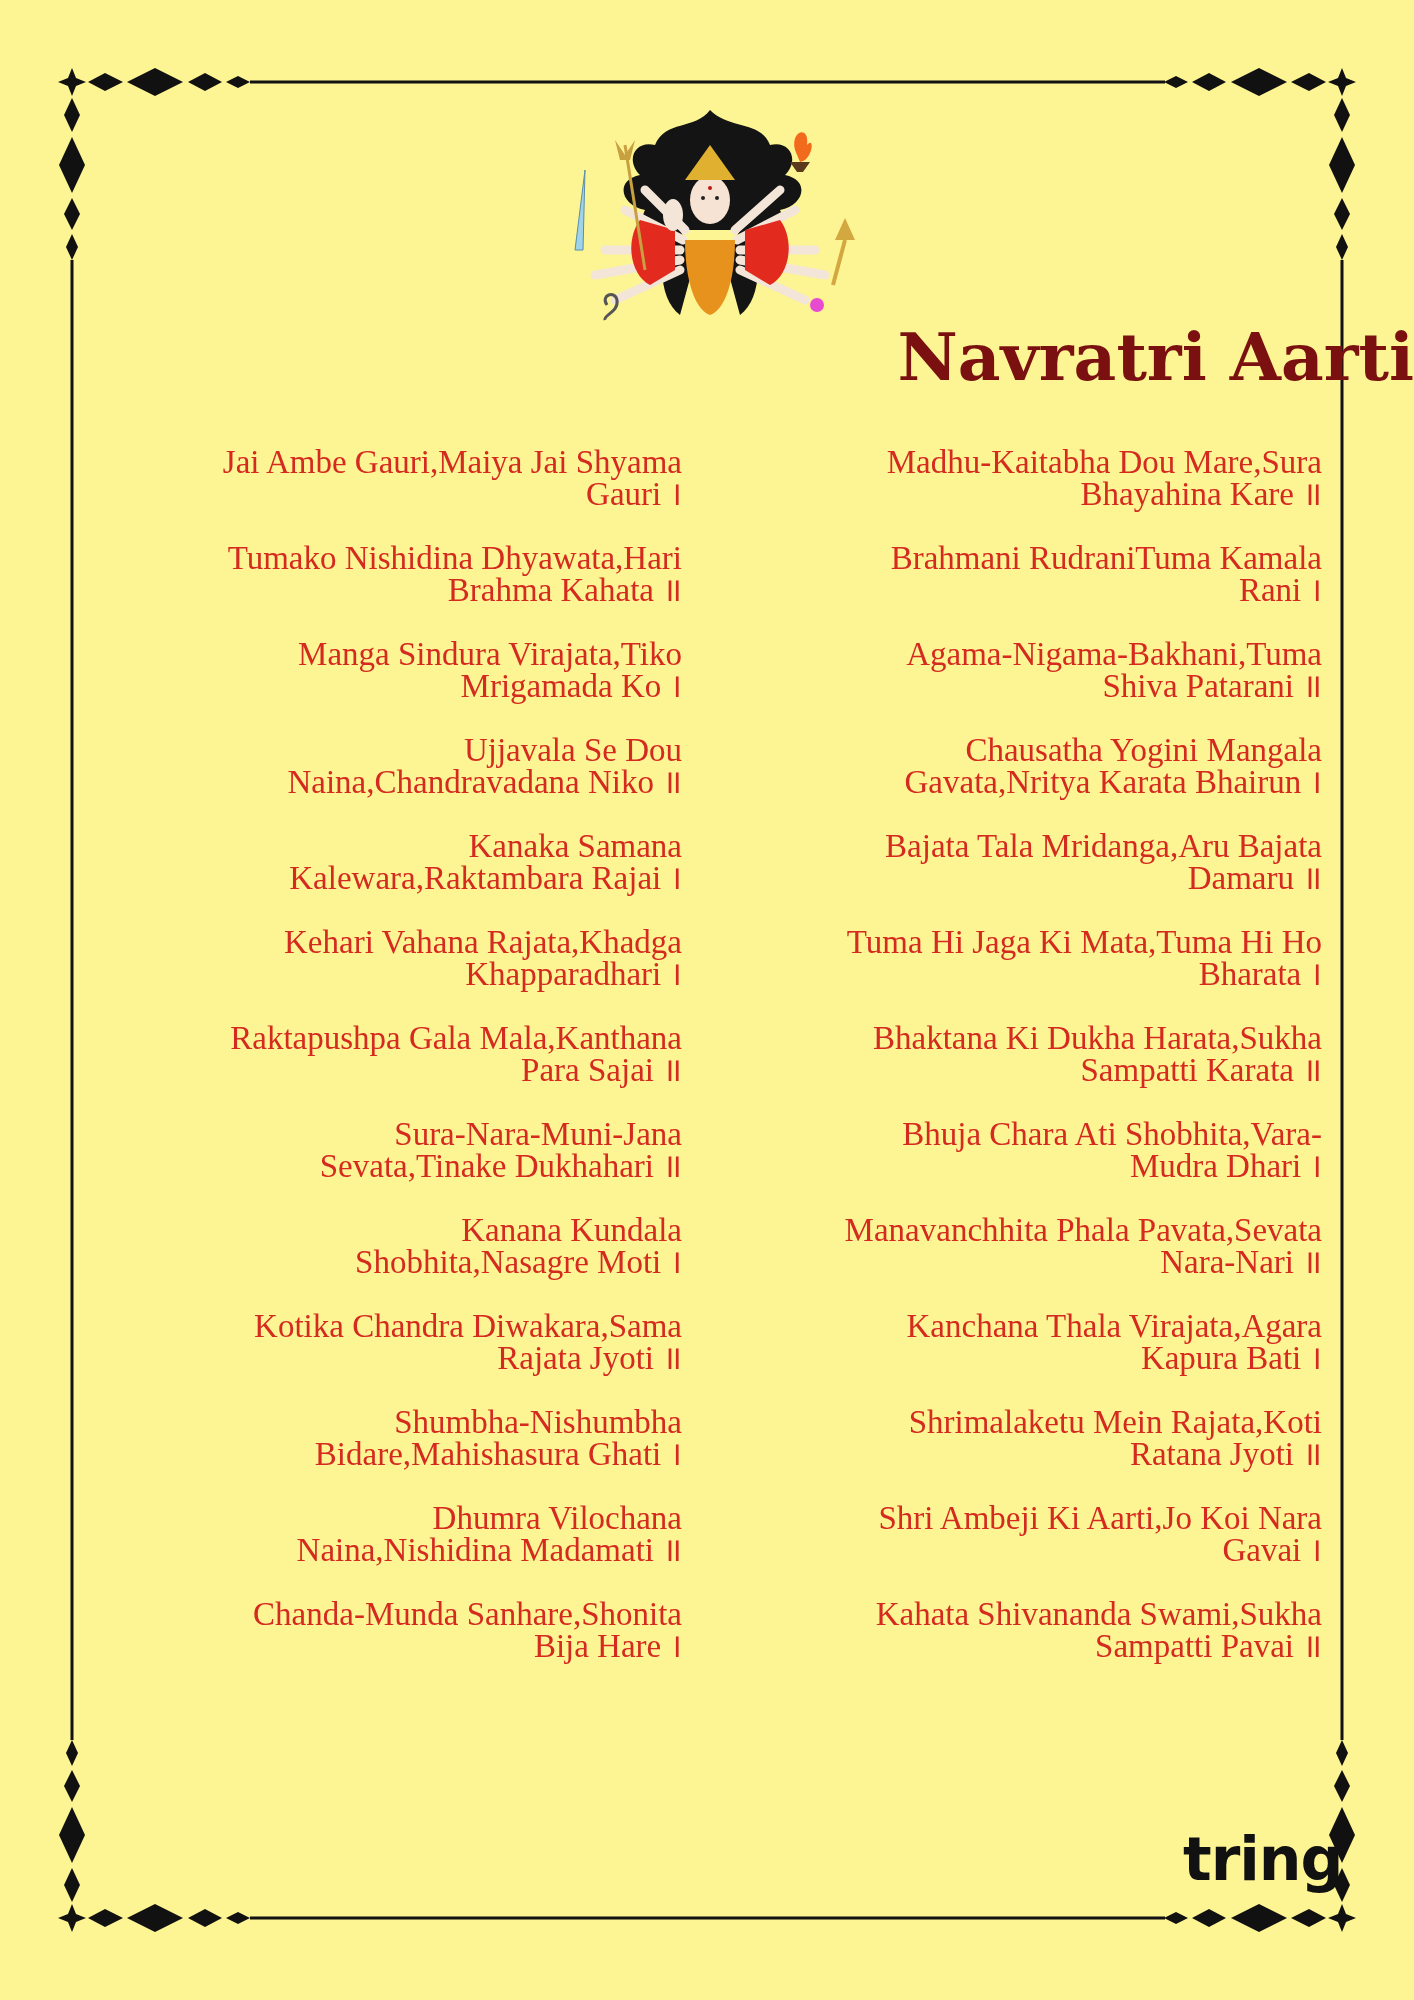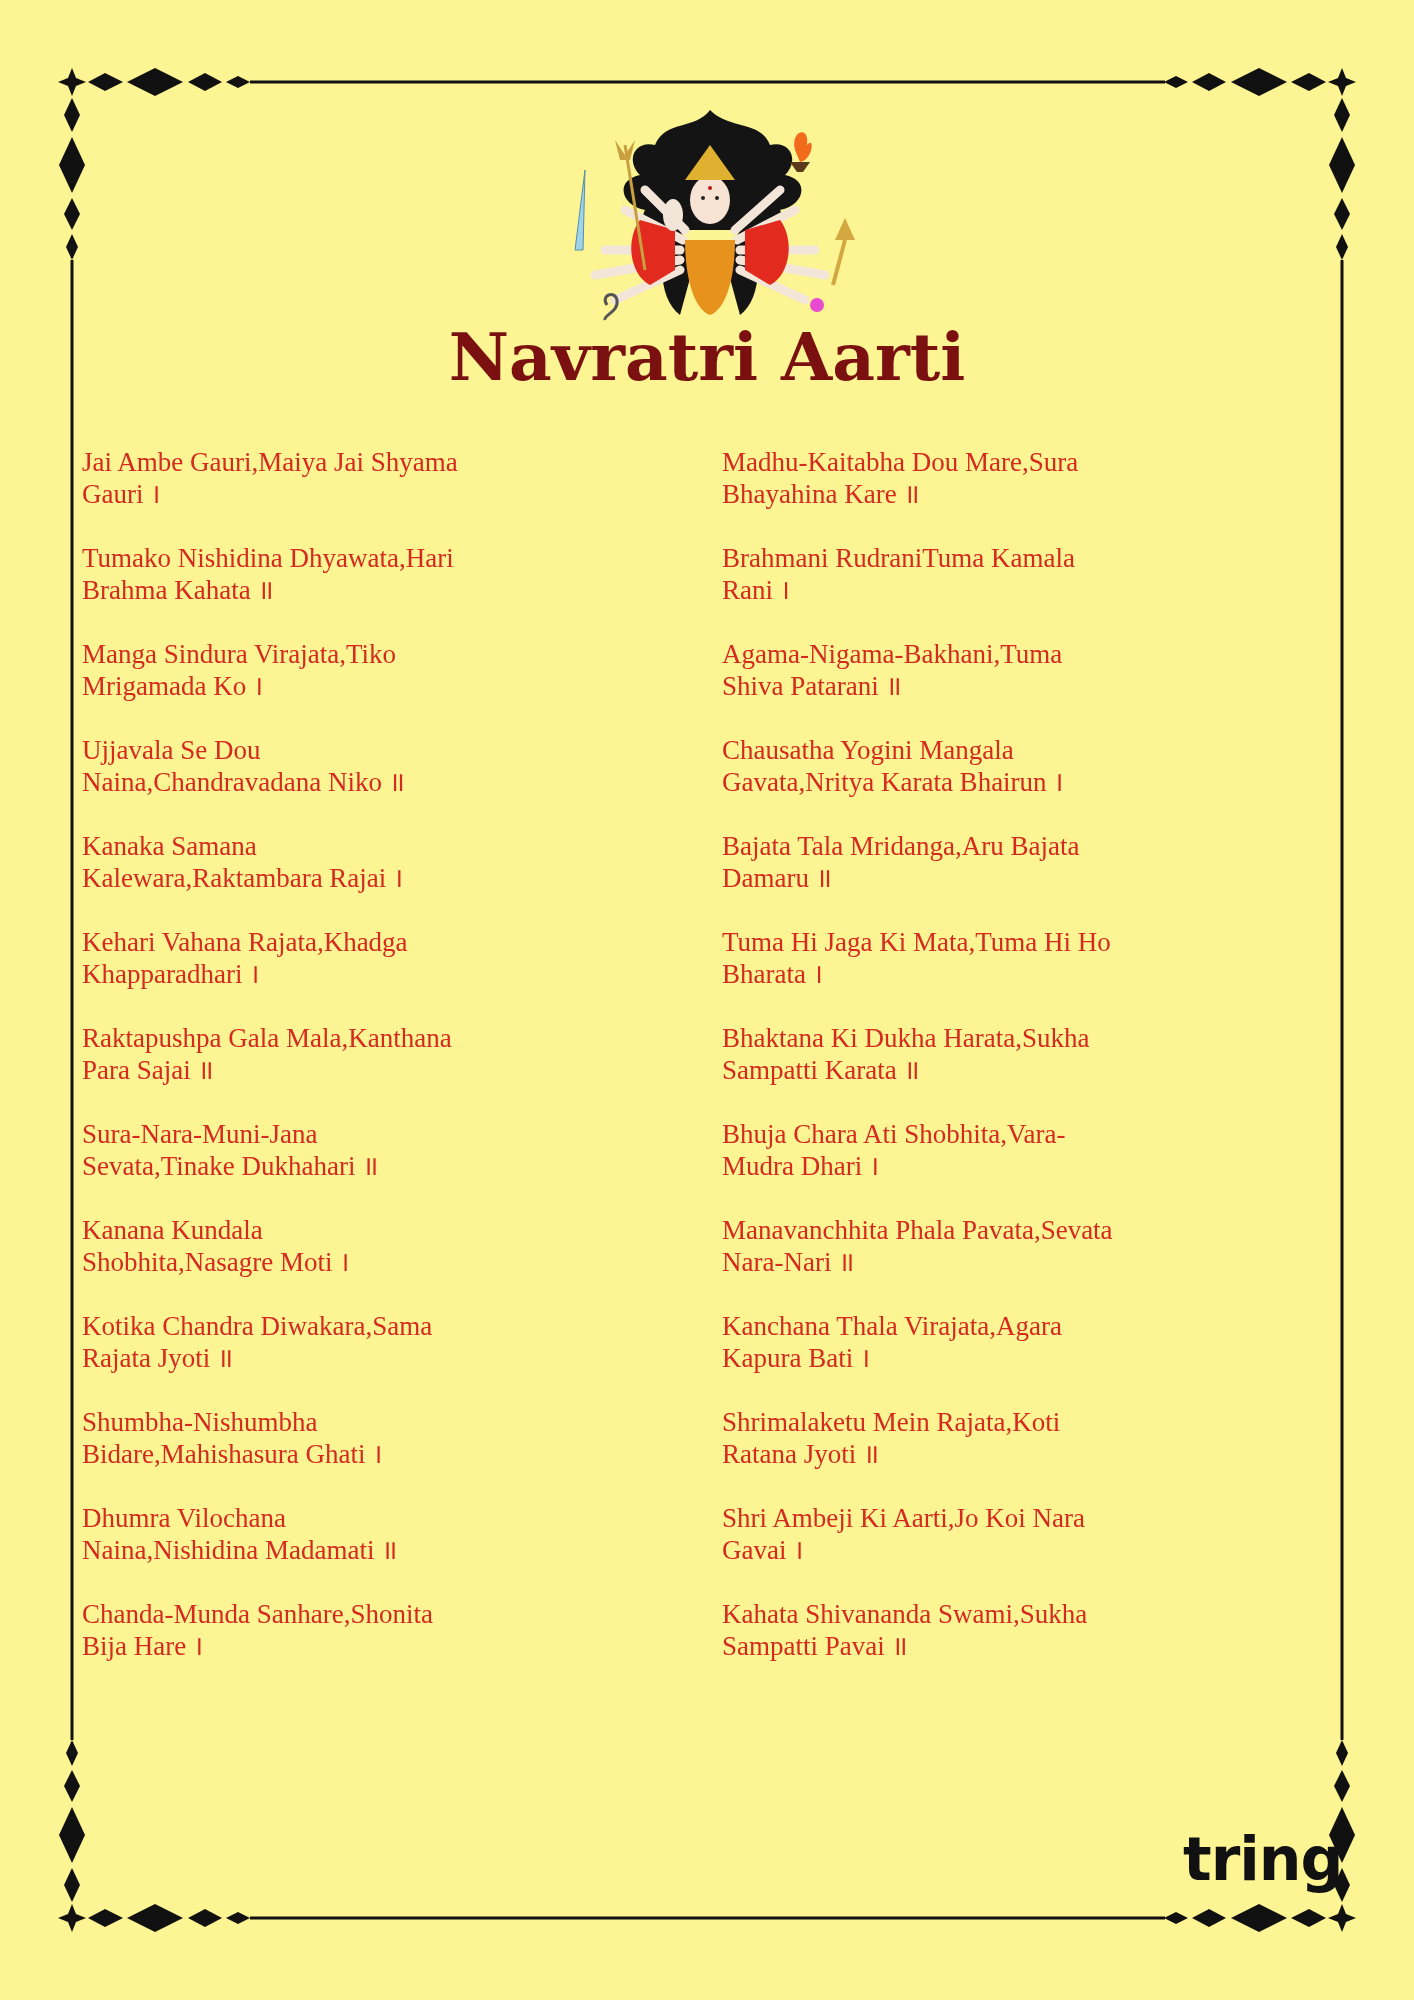--- a/index.html
+++ b/index.html
@@ -1,23 +1,23 @@
 <!DOCTYPE html>
 <html><head>
 <meta charset="utf-8">
 <style>
   html, body { margin:0; padding:0; }
   body { width:1414px; height:2000px; background:#fdf493; position:relative; overflow:hidden; font-family:"DejaVu Serif", serif; }
   .frame-svg { position:absolute; left:0; top:0; width:1414px; height:2000px; }
   .hero { position:absolute; left:545px; top:100px; width:330px; height:230px; }
-  .title { position:absolute; left:0; width:1414px; top:318px; text-align:center; font-family:"DejaVu Serif", serif; font-weight:bold; font-size:66px; color:#7a1010; letter-spacing:0px; }
+  .title { position:absolute; left:0; width:1414px; top:318px; text-align:right; font-family:"DejaVu Serif", serif; font-weight:bold; font-size:66px; color:#7a1010; letter-spacing:0px; }
   .col { position:absolute; top:446px; width:600px; }
   .col.left { left:82px; }
   .col.right { left:722px; }
-  .verse { text-align:left; font-family:"Liberation Serif", serif; font-size:27px; line-height:32px; color:#d42a1f; height:96px; }
+  .verse { text-align:right; font-family:"Liberation Serif", serif; font-size:33px; line-height:32px; color:#d42a1f; height:96px; }
   .verse .ln { display:block; white-space:nowrap; }
   .brand { position:absolute; left:1183px; top:1824px; font-family:"DejaVu Sans", sans-serif; font-weight:bold; font-size:60px; color:#111; letter-spacing:-1px; }
 </style>
 </head>
 <body>
 
 <svg class="frame-svg" viewBox="0 0 1414 2000" xmlns="http://www.w3.org/2000/svg">
   <g fill="#111" stroke="#111">
 
     <line x1="250" y1="82" x2="1165" y2="82" stroke-width="3"></line>

